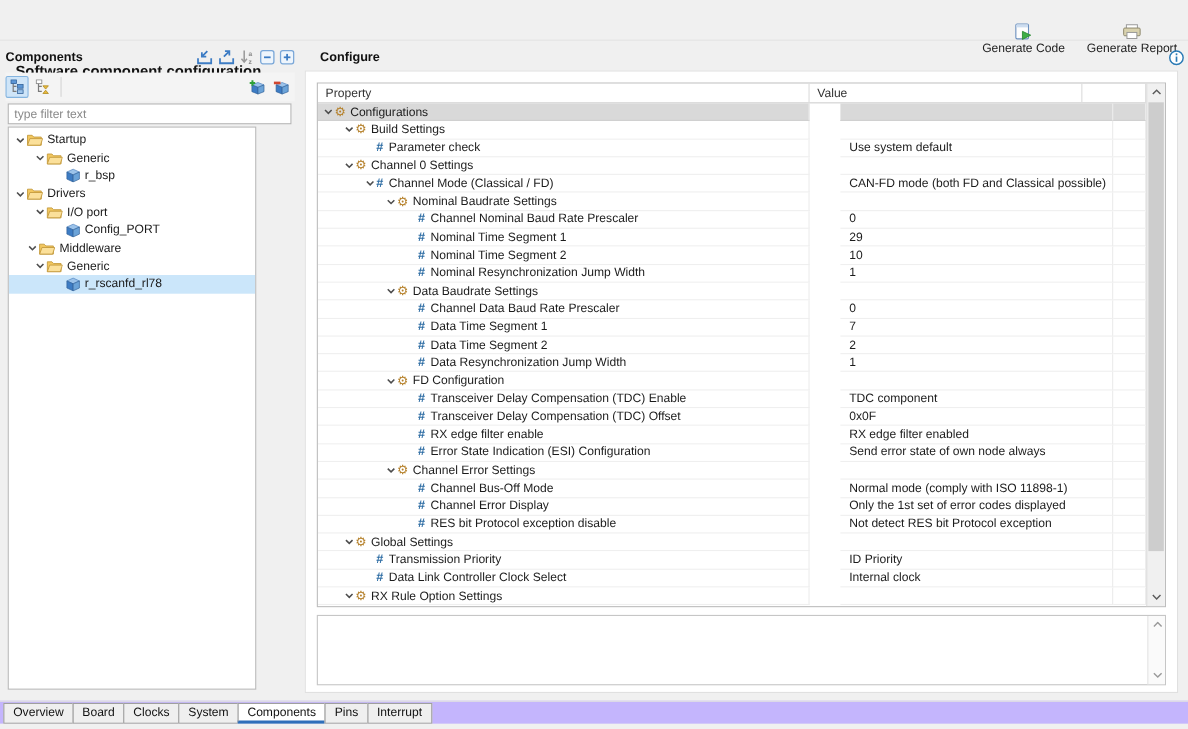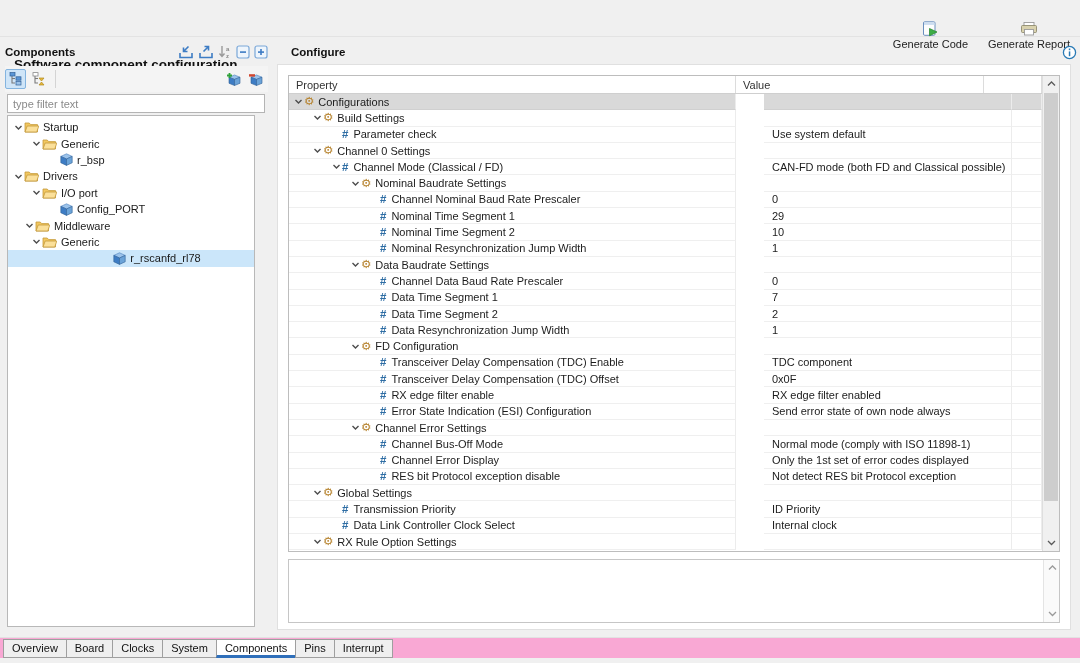--- a/index.html
+++ b/index.html
@@ -28,23 +28,23 @@
   
   .left-toolbar { position:absolute; left:5px; top:66px; width:263px; height:26px; background:#f4f4f4; display:flex; align-items:center; }
   .tb-ico { width:21px; height:20px; display:flex; align-items:center; justify-content:center; border:1px solid transparent; border-radius:2px; margin-right:2px; }
   .tb-ico.sel { background:#cfe5f8; border-color:#84b4df; }
   .tb-sep { width:1px; height:18px; background:#d4d4d4; margin:0 6px 0 4px; }
   .tb-right { margin-left:auto; display:flex; gap:6px; padding-right:4px; }
 
   .filter-box { position:absolute; left:7px; top:94px; width:258px; height:19px; border:1px solid #b4b4b4; background:#fff; font-family:"Liberation Sans",sans-serif; font-size:11px; color:#888; padding:1px 5px; }
   .filter-box::placeholder { color:#8a8a8a; opacity:1; }
 
-  .tree-box { position:absolute; left:7px; top:115px; width:248px; height:512px; background:#fff; border:1px solid #b8b8b8; overflow:hidden; padding-top:3px; }
+  .tree-box { position:absolute; left:7px; top:115px; width:226px; height:512px; background:#fff; border:1px solid #b8b8b8; overflow:hidden; padding-top:3px; }
   .trow { height:16.4px; display:flex; align-items:center; white-space:nowrap; }
-  .trow.sel { background:#cbe6fa;justify-content:center; }
+  .trow.sel { background:#cbe6fa; }
   .chev { width:11px; flex:0 0 11px; display:flex; align-items:center; justify-content:center; }
   .chev.none { visibility:hidden; }
   .tico { margin-right:4px; display:flex; align-items:center; }
   .tlabel { color:#1a1a1a; }
 
   
   .configure-body { position:absolute; left:277px; top:64px; width:794px; height:566px; background:#fff; border:1px solid #e0e0e0; }
 
   .ptable { position:absolute; left:10px; top:10px; width:772px; height:477px; border:1px solid #bdbdbd; background:#fff; display:flex; }
   .ptable-main { width:755px; display:flex; flex-direction:column; overflow:hidden; }
@@ -63,21 +63,21 @@
 
   .vscroll { width:17px; flex:0 0 17px; background:#f0f0f0; border-left:1px solid #dedede; position:relative; }
   .sb-arrow { position:absolute; left:0; width:16px; height:16px; display:flex; align-items:center; justify-content:center; }
   .sb-up { top:0; } .sb-down { bottom:0; }
   .sb-thumb { position:absolute; left:1px; width:14px; background:#cdcdcd; }
 
   .desc-box { position:absolute; left:10px; top:494px; width:772px; height:64px; border:1px solid #c6c6c6; background:#fff; }
   .desc-scroll { position:absolute; right:0; top:0; width:16px; height:100%; background:#fafafa; border-left:1px solid #e4e4e4; }
 
   
-  .tabbar { position:absolute; left:0; top:637px; width:1080px; height:21px; background:#f9a8d4; border-top:1px solid #e2e2e2; display:flex; align-items:flex-end; padding-left:3px; }
+  .tabbar { position:absolute; left:0; top:637px; width:1080px; height:21px; background:#c4b5fd; border-top:1px solid #e2e2e2; display:flex; align-items:flex-end; padding-left:3px; }
   .tab { border:1px solid #9f9f9f; background:#efefef; padding:2px 8px 3px 8px; margin-right:-1px; height:19px; color:#111; }
   .tab.active { background:#fff; border-bottom:3px solid #2f6fba; padding-bottom:0; }
   .bottom-strip { position:absolute; left:0; top:658px; width:1080px; height:5px; background:#f0f0f0; }
 </style>
 </head>
 <body>
 
 <div class="titlebar">
   <div class="app-title">Software component configuration</div>
   <div class="top-actions">

